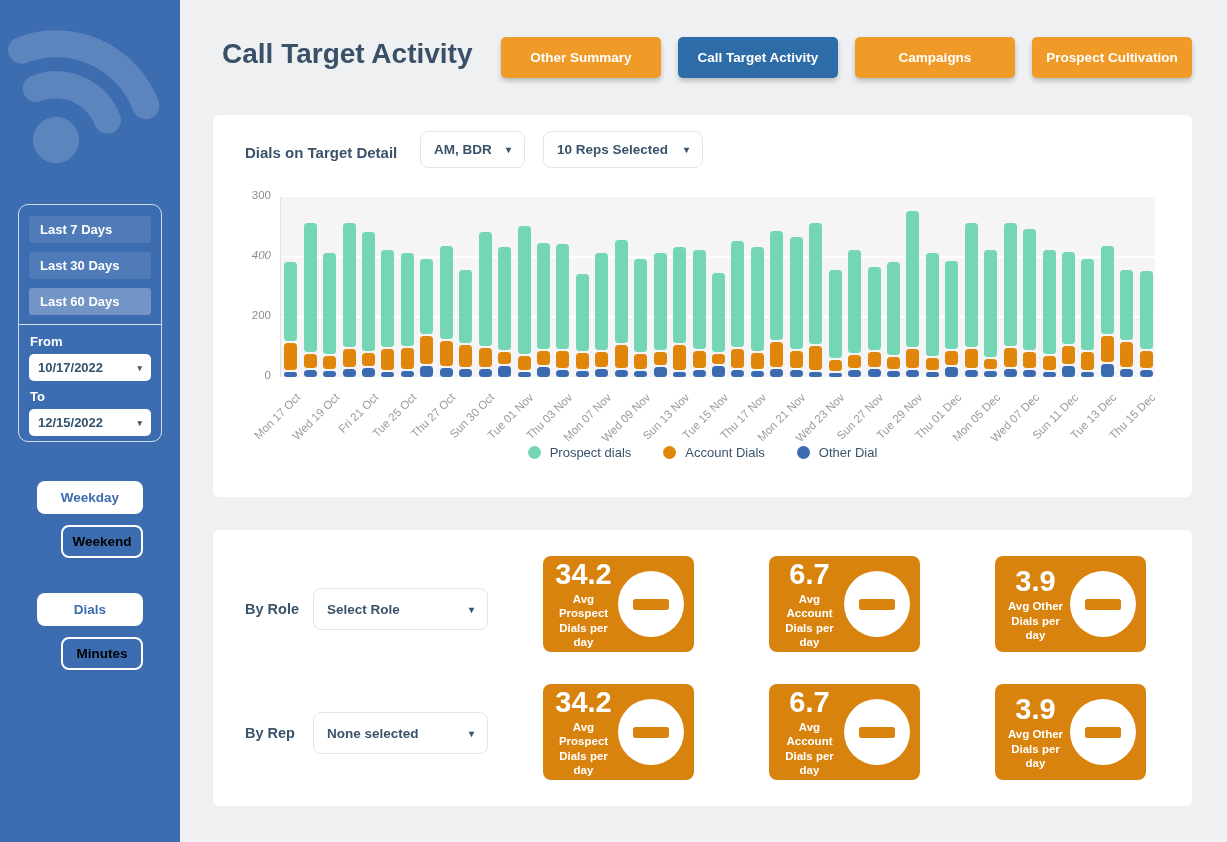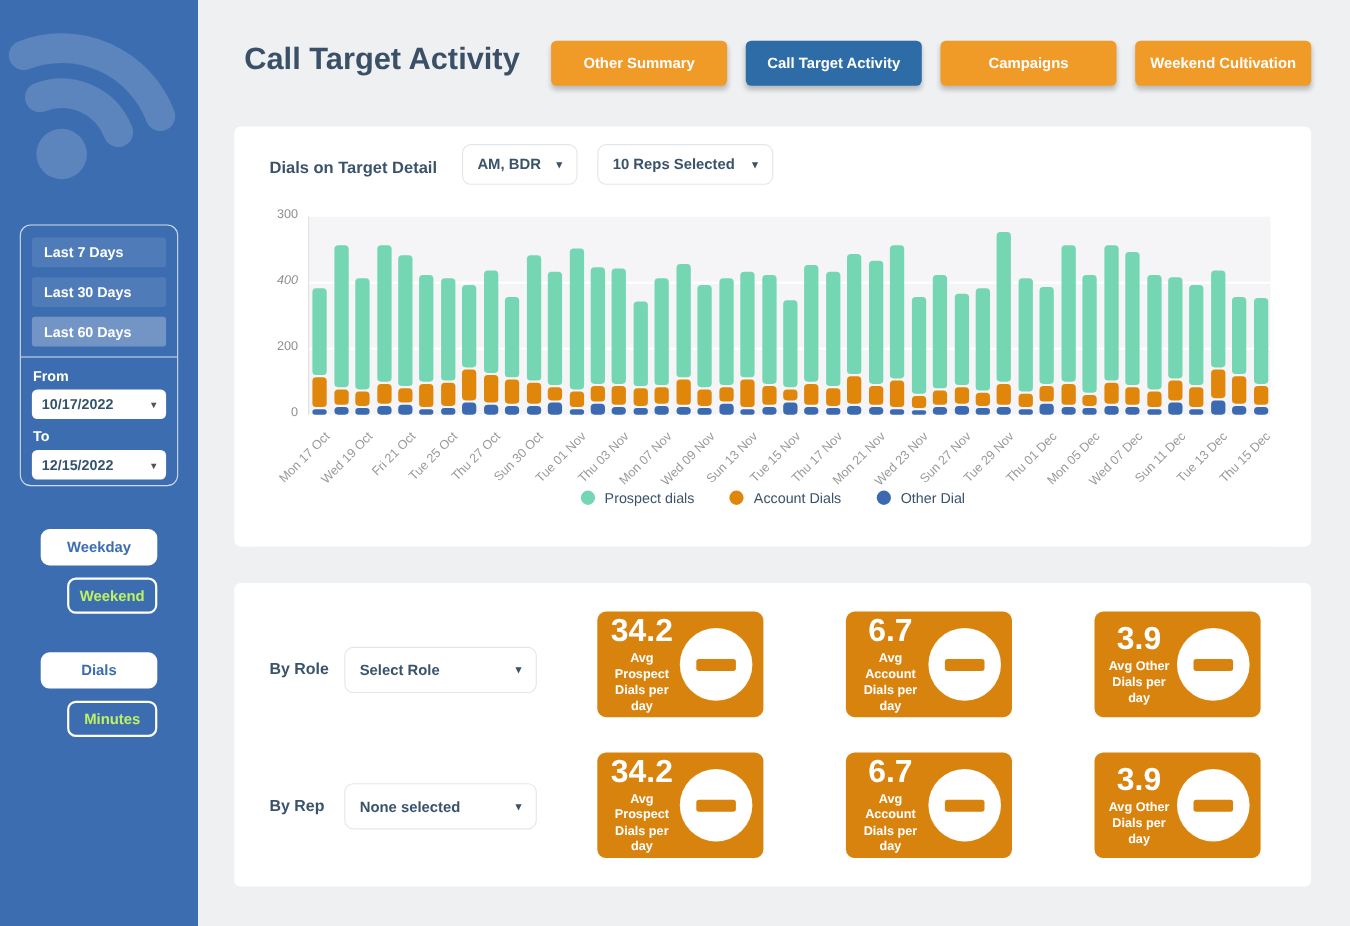--- a/index.html
+++ b/index.html
@@ -19,21 +19,21 @@
   .box-divider { border:none; border-top:1px solid rgba(255,255,255,.8); margin:3px -10px 9px; }
   .side-label { color:#fff; font-weight:700; font-size:13px; margin:0 0 5px 1px; }
   .date-input { height:27px; background:#fff; border-radius:5px; display:flex; align-items:center;
     padding:0 9px; font-weight:700; font-size:13px; color:#33536b; margin-bottom:8px; cursor:pointer; }
   .date-input .arrow-sm { margin-left:auto; font-size:9px; color:#555; }
   .btn-stack { position:absolute; left:37px; width:106px; display:flex; flex-direction:column; gap:11px; }
   #day-filters { top:481px;text-align:center; } #metric-filters { top:593px; }
   .side-btn { height:33px; border-radius:8px; display:flex; align-items:center; justify-content:center;
     font-weight:700; font-size:13.5px; cursor:pointer; }
   .side-btn.solid { background:#fff; color:#3d6db1; }
-  .side-btn.outline { background:transparent; border:2px solid #fff; color:#bef264;margin-left:24px; }
+  .side-btn.outline { background:transparent; border:2px solid #fff; color:#000000;margin-left:24px; }
   
   .main { position:absolute; left:180px; top:0; right:0; bottom:0; }
   .page-title { position:absolute; left:42px; top:38px; font-size:28px; font-weight:700; color:#3a5068; }
   .tabs { position:absolute; top:37px; right:35px; display:flex; gap:17px; }
   .tab { width:160px; height:41px; border-radius:5px; display:flex; align-items:center; justify-content:center;
     color:#fff; font-weight:700; font-size:13.5px; background:#f09a28; box-shadow:0 3px 5px rgba(0,0,0,.22); cursor:pointer; }
   .tab.active { background:#2e6ca7; }
   .panel { position:absolute; left:33px; width:979px; background:#fff; border-radius:6px; }
   .panel1 { top:115px; height:382px; }
   .panel2 { top:530px; height:276px; }
@@ -111,21 +111,21 @@
         <div class="side-btn outline">Minutes</div>
       </div>
   </aside>
 
   <main class="main">
     <h1 class="page-title">Call Target Activity</h1>
     <nav class="tabs" id="tabs">
         <div class="tab">Other Summary</div>
         <div class="tab active">Call Target Activity</div>
         <div class="tab">Campaigns</div>
-        <div class="tab">Weekend Cultivation</div>
+        <div class="tab">Prospect Cultivation</div>
       </nav>
 
     <section class="panel panel1">
       <div class="panel-title">Dials on Target Detail</div>
       <div class="dd" id="dd-role">
         <span>AM, BDR</span>
         <span class="arr">▾</span>
       </div>
       <div class="dd" id="dd-reps">
         <span>10 Reps Selected</span>

